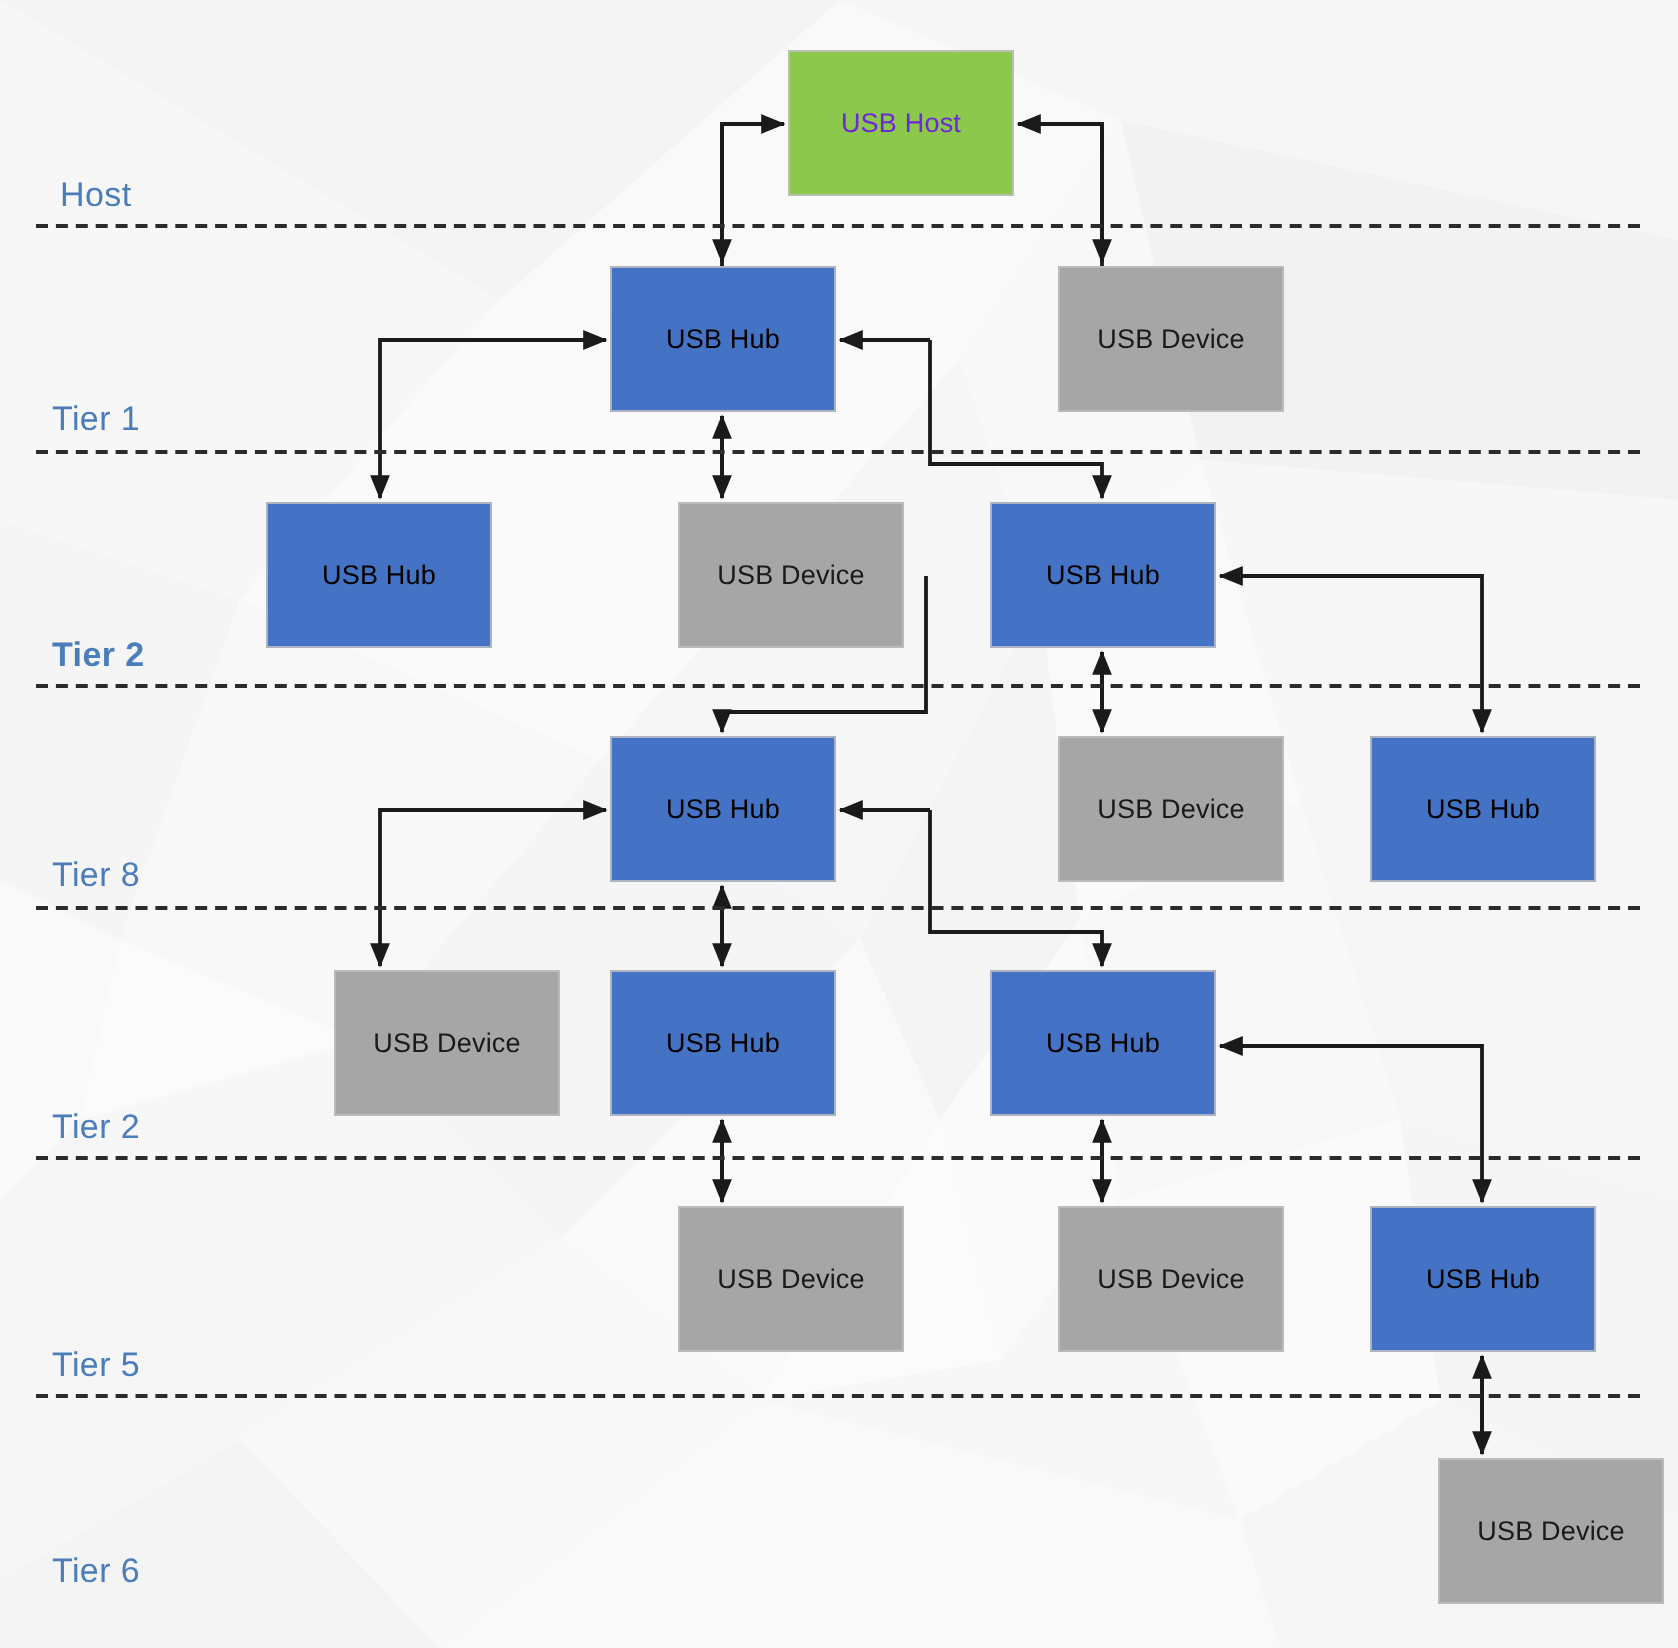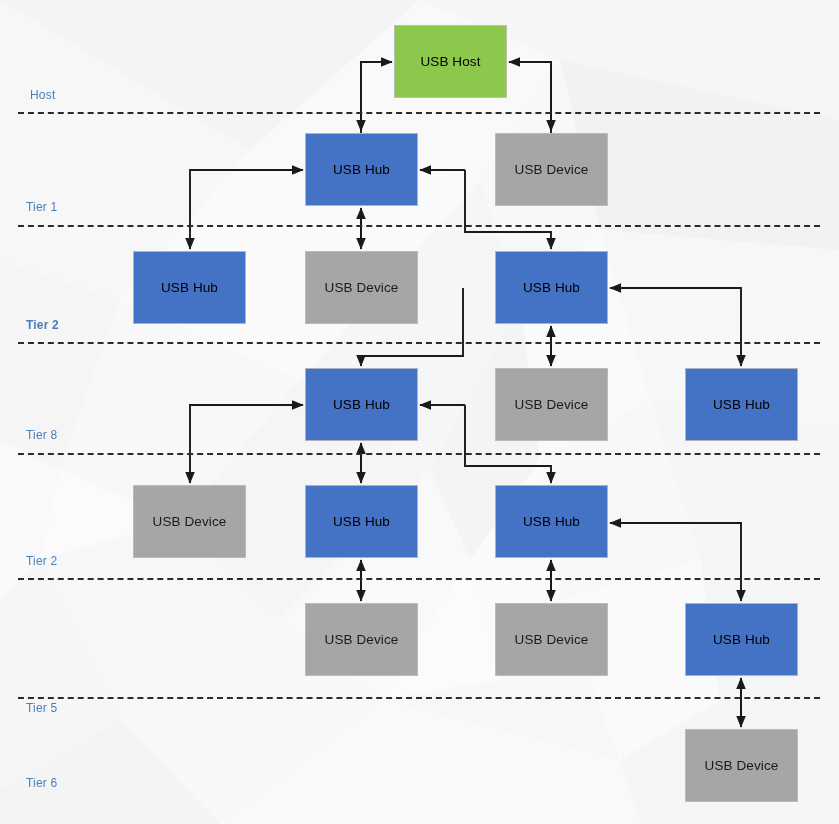--- a/index.html
+++ b/index.html
@@ -33,27 +33,27 @@
     display: flex;
     align-items: center;
     justify-content: center;
     box-sizing: border-box;
     border: 1px solid rgba(190,190,195,0.85);
     font-size: 13.5px;
     letter-spacing: .1px;
     white-space: nowrap;
     z-index: 3;
   }
-  .node.host  { background: #8CC84B; color: #000000; }
+  .node.host  { background: #8CC84B; color: #6d28d9; }
   .node.hub   { background: #4472C4; color: #000000; }
-  .node.device{ background: #A6A6A6; color: #1a1a1a; }
+  .node.device{ background: #A6A6A6; color: #1a1a1a; margin-left: 34px; }
 
   .tier-label {
     position: absolute;
-    font-size: 12px;
+    font-size: 17px;
     color: #4A7EBB;
     letter-spacing: .2px;
     white-space: nowrap;
     z-index: 2;
   }
   .tier-rule {
     position: absolute;
     height: 0;
     border-top: 2px dashed #2b2b2b;
     z-index: 1;
@@ -101,21 +101,21 @@
       <div class="tier-label" style="left: 30px; top: 88px;">Host</div>
       <div class="tier-rule" style="left: 18px; top: 225px; width: 802px;"></div>
       <div class="tier-label" style="left: 26px; top: 200px;">Tier 1</div>
       <div class="tier-rule" style="left: 18px; top: 342px; width: 802px;"></div>
       <div class="tier-label" style="left: 26px; top: 318px; font-weight: bold;">Tier 2</div>
       <div class="tier-rule" style="left: 18px; top: 453px; width: 802px;"></div>
       <div class="tier-label" style="left: 26px; top: 428px;">Tier 8</div>
       <div class="tier-rule" style="left: 18px; top: 578px; width: 802px;"></div>
       <div class="tier-label" style="left: 26px; top: 554px;">Tier 2</div>
       <div class="tier-rule" style="left: 18px; top: 697px; width: 802px;"></div>
-      <div class="tier-label" style="left: 26px; top: 673px; margin-top: 28px;">Tier 5</div>
+      <div class="tier-label" style="left: 26px; top: 673px;">Tier 5</div>
       <div class="tier-label" style="left: 26px; top: 756px; margin-top: 20px;">Tier 6</div>
     </div>
 
   <svg id="edges" viewBox="0 0 839 824" preserveAspectRatio="none">
     <defs>
       <marker id="arrowhead" markerWidth="7" markerHeight="7" refX="6" refY="3.0" orient="auto" markerUnits="strokeWidth">
         <path d="M0,0.4 L6.4,3.0 L0,5.6 z" fill="#1a1a1a"></path>
       </marker>
     </defs>
     <g id="edge-group" fill="none" stroke="#1a1a1a" stroke-width="1.9" stroke-linecap="butt" stroke-linejoin="miter">

